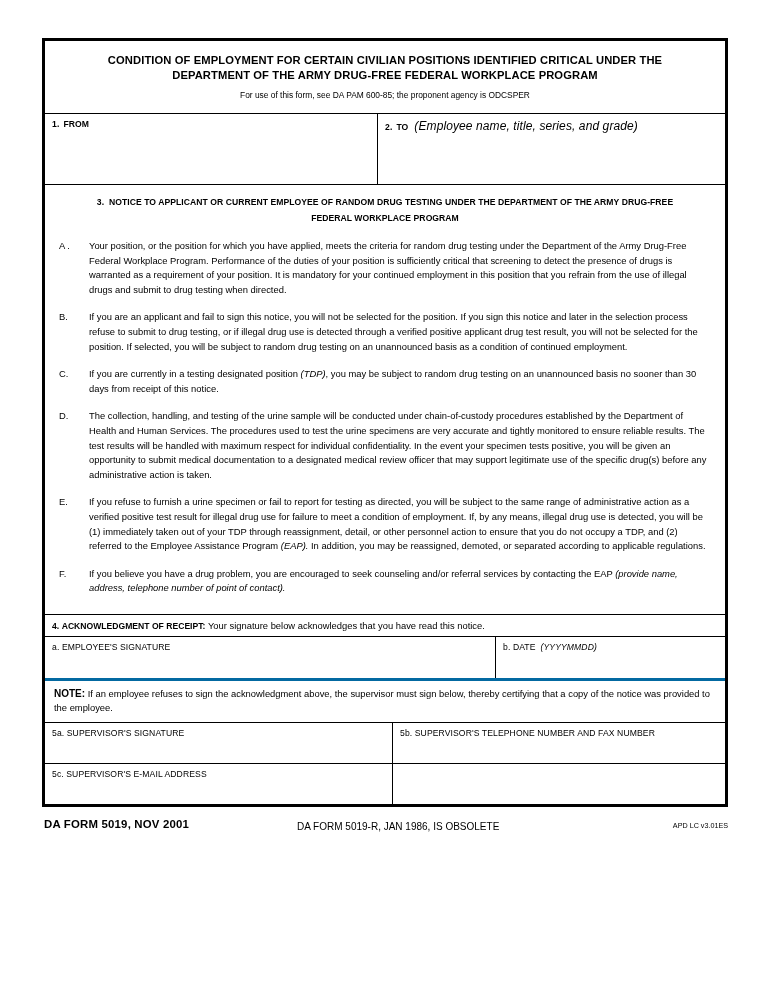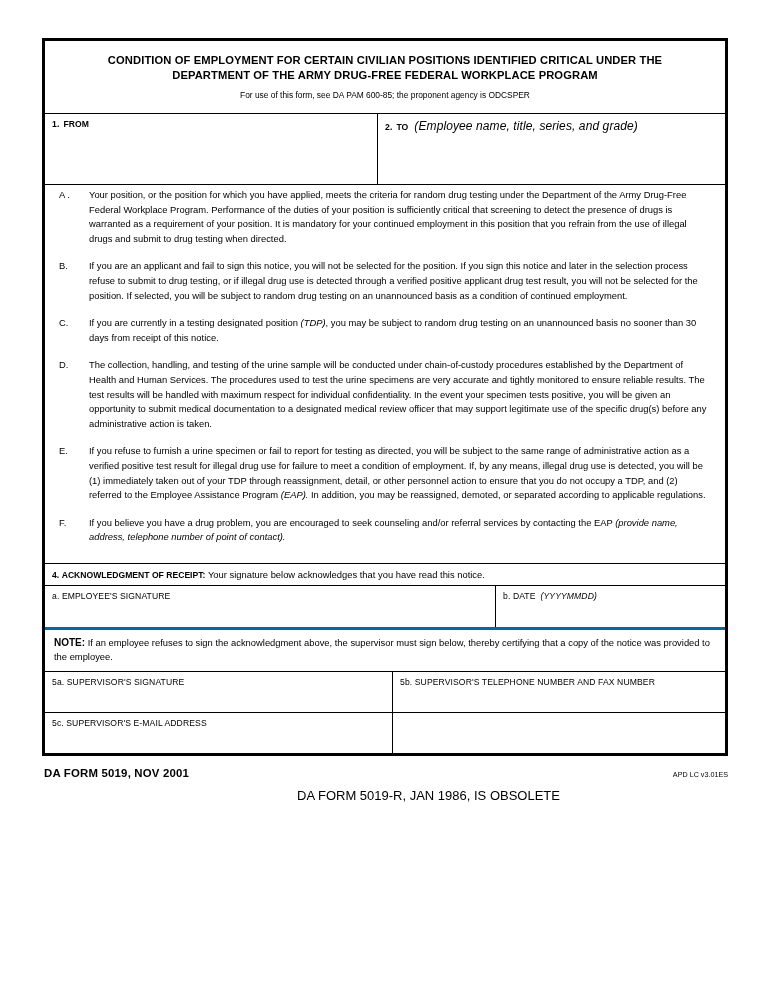--- a/index.html
+++ b/index.html
@@ -149,22 +149,22 @@
   }
   .footer-left {
     position: absolute;
     left: 2px; top: 3px;
     font-size: 11.4px;
     font-weight: bold;
     letter-spacing: 0.2px;
   }
   .footer-center {
     position: absolute;
-    left: 255px; top: 24px;
-    font-size: 13px;
+    left: 255px; top: 6px;
+    font-size: 10px;
   }
   .footer-right {
     position: absolute;
     right: 0px; top: 6px;
     font-size: 7.2px;
   }
 </style>
 </head>
 <body>
 
@@ -179,20 +179,25 @@
 
     <div class="row fromto-row">
       <div class="cell cell-from">
         <div class="field-label"><span class="num">1.</span><span>FROM</span></div>
       </div>
       <div class="cell cell-to">
         <div class="field-label"><span class="num">2.</span><span>TO</span><span class="field-hint">(Employee name, title, series, and grade)</span></div>
       </div>
     </div>
 
+    <div class="section3-head">
+      <span>3.</span>&nbsp;
+      <span>NOTICE TO APPLICANT OR CURRENT EMPLOYEE OF RANDOM DRUG TESTING UNDER THE DEPARTMENT OF THE ARMY DRUG-FREE</span>
+      <span class="l2">FEDERAL WORKPLACE PROGRAM</span>
+    </div>
 
     <div class="body-wrap">
 
       <div class="para">
         <div class="para-letter">A .</div>
         <div class="para-text">Your position, or the position for which you have applied, meets the criteria for random drug testing under the Department of the Army Drug-Free Federal Workplace Program.  Performance of the duties of your position is sufficiently critical that screening to detect the presence of drugs is warranted as a requirement of your position. It is mandatory for your continued employment in this position that you refrain from the use of illegal drugs and submit to drug testing when directed.</div>
       </div>
 
       <div class="para">
         <div class="para-letter">B.</div>

